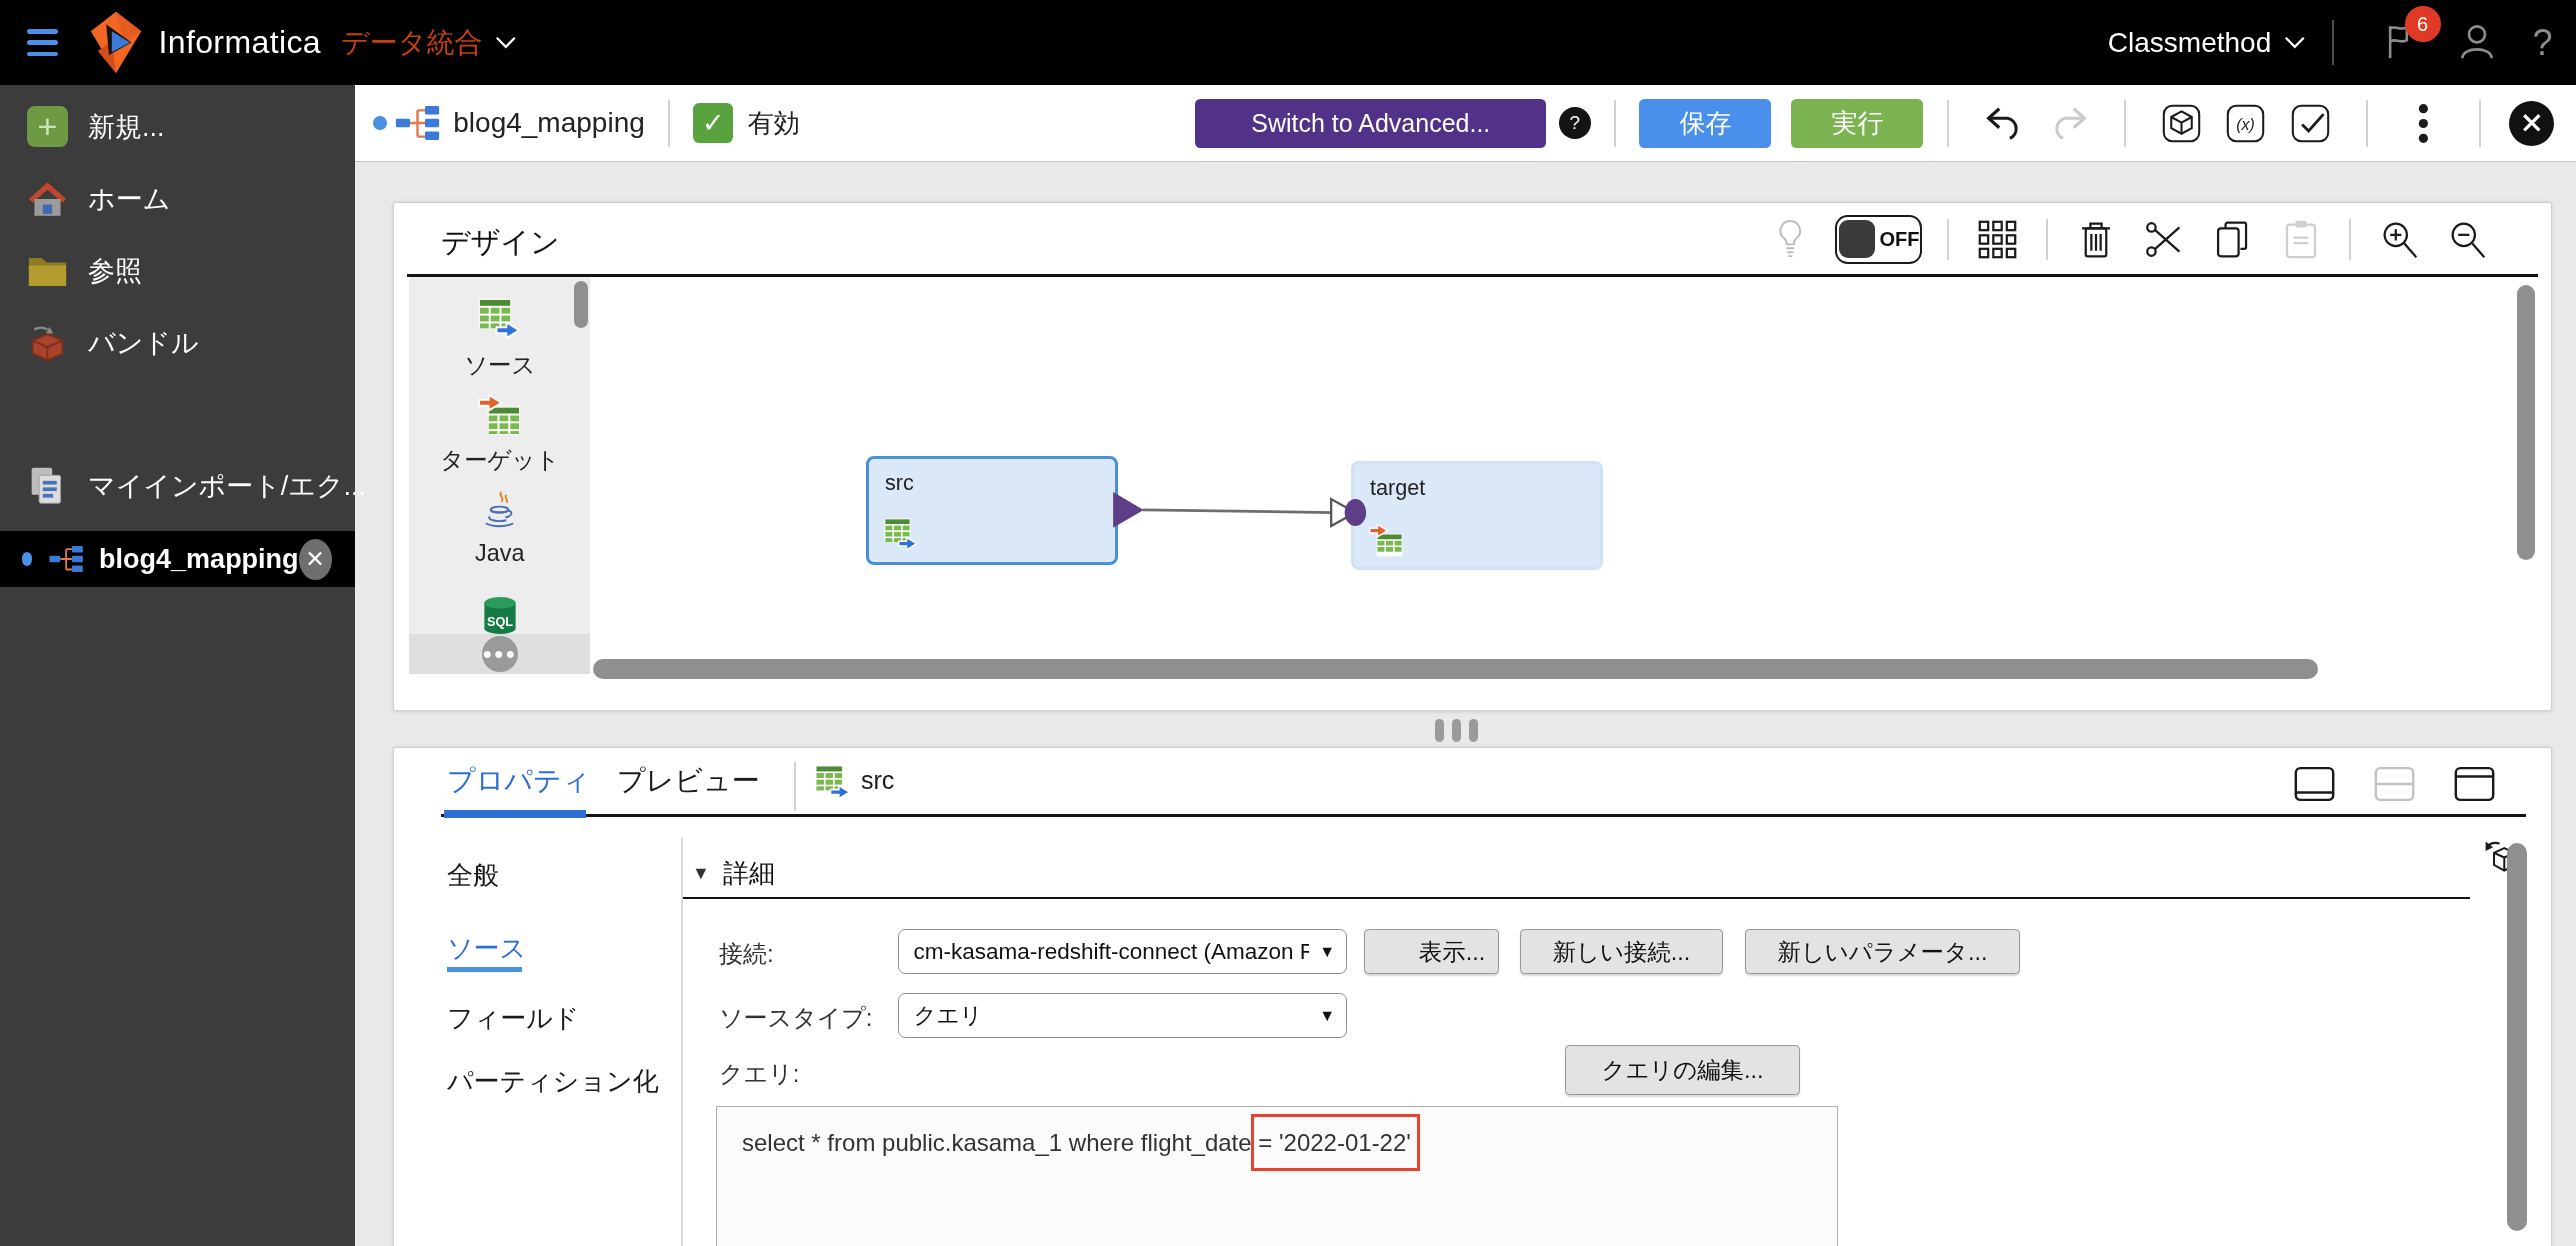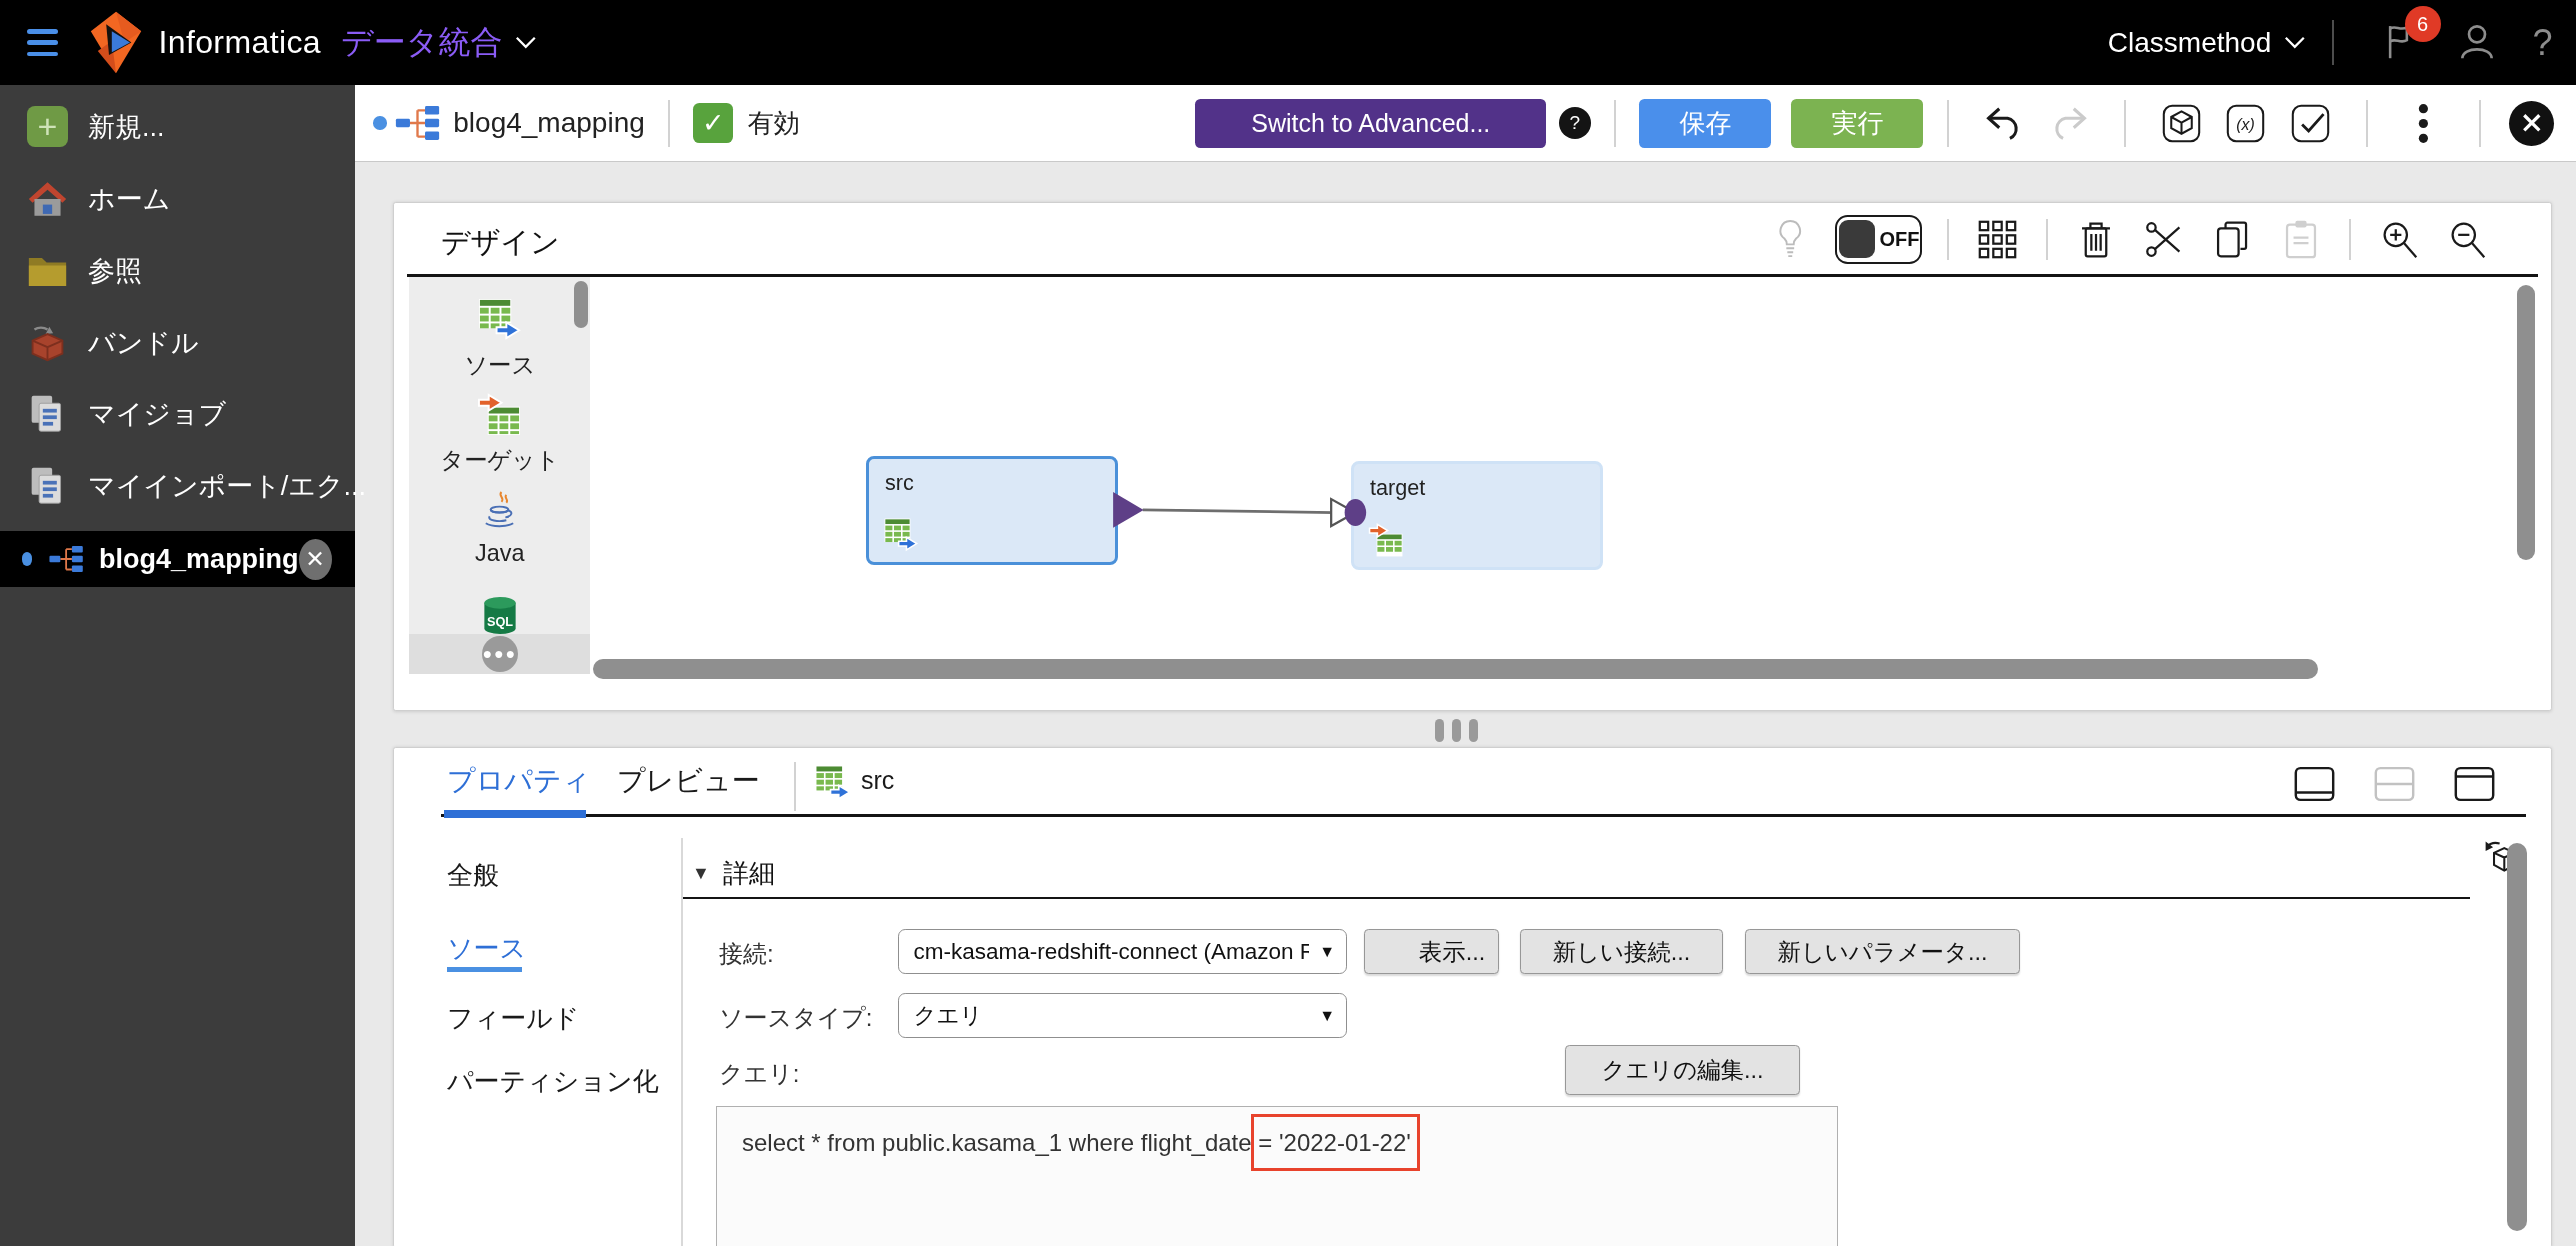--- a/index.html
+++ b/index.html
@@ -6,21 +6,21 @@
     font-family:"Liberation Sans","DejaVu Sans",sans-serif;}
   #app{position:relative;width:2576px;height:1247px;background:#e9e9e9;}
   .abs{position:absolute;}
 
   
   #topbar{position:absolute;left:0;top:0;width:2576px;height:85px;background:#000;display:flex;align-items:center;}
   #hamburger{width:30.5px;height:27px;margin-left:27px;display:flex;flex-direction:column;justify-content:space-between;cursor:pointer;}
   #hamburger div{height:4.5px;border-radius:2.7px;background:#4a8fe8;}
   #logo{width:56px;height:63px;margin-left:30.5px;}
   #product-name{color:#fff;font-size:32px;margin-left:14.4px;letter-spacing:0.4px;}
-  #service-name{color:#8b5cf6;font-size:32px;margin-left:20px;}
+  #service-name{color:#c2410c;font-size:28px;margin-left:20px;}
   .chev{margin-left:12.6px;}
   #topbar-right{margin-left:auto;display:flex;align-items:center;margin-right:23.4px;}
   #org-name{color:#fff;font-size:28px;}
   .vdiv-dark{width:1.8px;height:45px;background:#4d4d4d;margin:0 27px;}
   .top-icon{position:relative;margin-left:23.4px;}
   #notif-badge{position:absolute;right:-20px;top:-14.4px;width:36px;height:36px;border-radius:50%;
     background:#e03a26;color:#fff;font-size:20px;display:flex;align-items:center;justify-content:center;}
   #help-glyph{color:#8d8d8d;font-size:36px;margin-left:36px;}
 
   
@@ -275,32 +275,20 @@
     <div class="side-item" style="top:225px;">
       <div class="s-icon">
           <svg width="41" height="41" viewBox="0 0 44 44" fill="none">
             <path d="M8 8 a10 7 0 0 1 14 0" stroke="#8a8a8a" stroke-width="2.5"></path>
             <polygon points="24,5 20,13 28,12" fill="#8a8a8a"></polygon>
             <path d="M6 20 L22 13 L38 20 L38 34 L22 41 L6 34 Z" fill="#a8432c" stroke="#7c2f1e" stroke-width="2"></path>
             <path d="M6 20 L22 27 L38 20 M22 27 V41" stroke="#7c2f1e" stroke-width="2" fill="none"></path>
           </svg>
         </div>
       <span class="s-label">バンドル</span>
-    </div>
-    <div class="side-item" style="top:296px;">
-      <div class="s-icon">
-          <svg width="41" height="41" viewBox="0 0 44 44">
-            <rect x="5" y="3" width="22" height="29" rx="2" fill="#bdbdbd"></rect>
-            <rect x="13" y="11" width="23" height="30" rx="2" fill="#dcdcdc" stroke="#9e9e9e"></rect>
-            <rect x="17" y="17" width="15" height="4" fill="#4a72b8"></rect>
-            <rect x="17" y="24" width="15" height="4" fill="#4a72b8"></rect>
-            <rect x="17" y="31" width="11" height="4" fill="#4a72b8"></rect>
-          </svg>
-        </div>
-      <span class="s-label">マイジョブ</span>
     </div>
     <div class="side-item" style="top:368px;">
       <div class="s-icon">
           <svg width="41" height="41" viewBox="0 0 44 44">
             <rect x="5" y="3" width="22" height="29" rx="2" fill="#bdbdbd"></rect>
             <rect x="13" y="11" width="23" height="30" rx="2" fill="#dcdcdc" stroke="#9e9e9e"></rect>
             <rect x="17" y="17" width="15" height="4" fill="#4a72b8"></rect>
             <rect x="17" y="24" width="15" height="4" fill="#4a72b8"></rect>
             <rect x="17" y="31" width="11" height="4" fill="#4a72b8"></rect>
           </svg>

